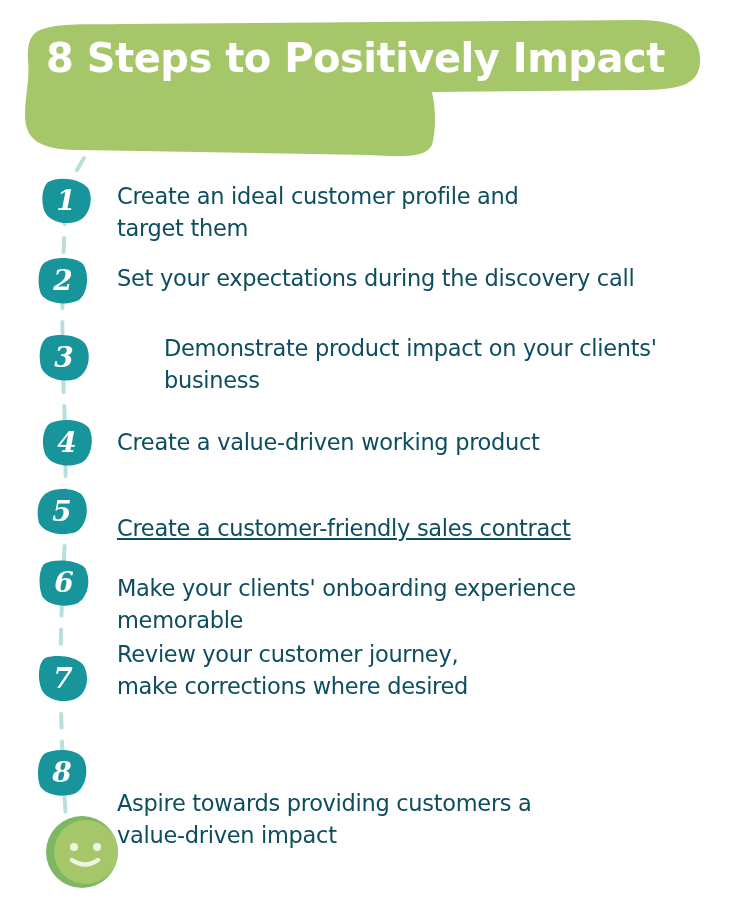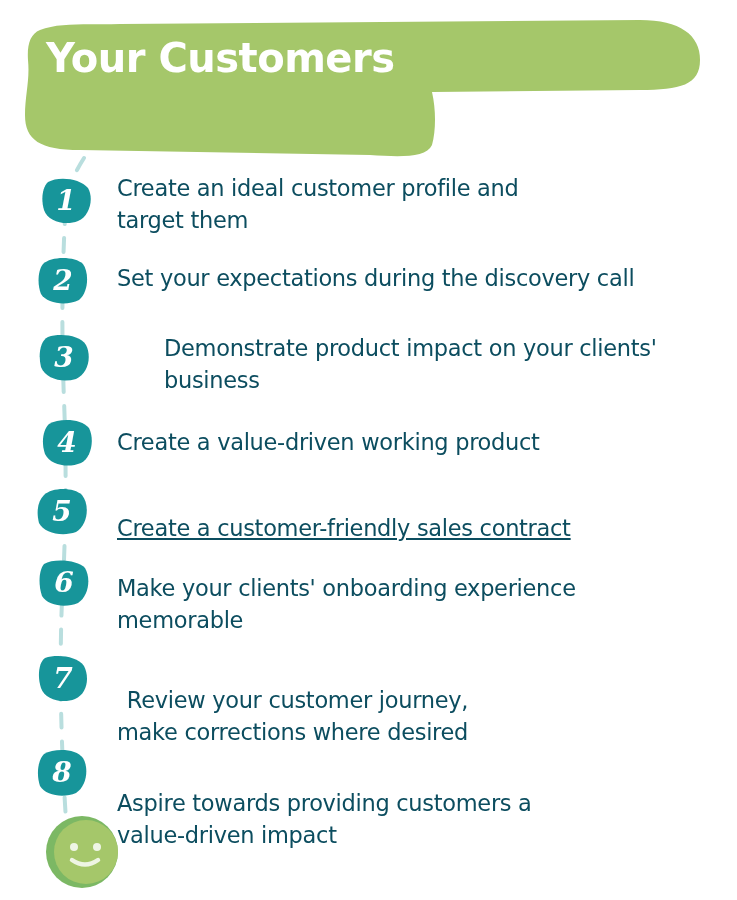--- a/index.html
+++ b/index.html
@@ -14,37 +14,37 @@
     .smiley { position: absolute; left: 45px; top: 815px; width: 74px; height: 74px; }
   </style>
 </head>
 <body>
 
 <div>
   <svg class="title-blob" viewBox="0 0 737 170" width="737" height="170">
     <path d="M40,30 C60,22 90,25 120,24 L640,20 C680,20 700,35 700,60 C700,85 680,90 640,90 L432,92 C436,110 436,130 432,145 C426,158 400,157 370,155 L80,150 C40,150 25,140 25,115 C25,95 30,80 28,60 C27,45 30,34 40,30 Z" fill="#a5c76a"></path>
   </svg>
   <div class="title-text">
-    <div>Your Customers</div>
+    <div>8 Steps to Positively Impact</div>
   </div>
 </div>
 
 <svg class="timeline" viewBox="0 0 140 900" width="140" height="900">
   <path d="M84,158 Q70,180 66,200 Q60,300 64,400 Q68,500 62,600 Q58,700 66,820" fill="none" stroke="#b9dede" stroke-width="4" stroke-dasharray="14,14" stroke-linecap="round"></path>
 </svg>
 
 <div>
   <div>
     <div class="step-num" style="left:40px; top:176px;">
       <svg width="52" height="48" viewBox="0 0 52 48">
           <path d="M8,6 C18,0 40,2 48,12 C54,22 50,40 38,45 C26,50 8,46 4,34 C1,24 2,12 8,6 Z" fill="#17959a"></path>
         </svg>
       <span>1</span>
     </div>
-    <div class="step-text" style="top:172px;">Create an ideal customer profile and
+    <div class="step-text" style="top:180px;">Create an ideal customer profile and
 target them</div>
   </div>
 
   <div>
     <div class="step-num" style="left:37px; top:256px;">
       <svg width="52" height="48" viewBox="0 0 52 48">
           <path d="M6,8 C14,0 38,0 46,8 C52,16 52,36 42,44 C30,50 10,48 4,38 C0,28 1,14 6,8 Z" fill="#17959a"></path>
         </svg>
       <span>2</span>
     </div>
@@ -93,21 +93,21 @@
 memorable</div>
   </div>
 
   <div>
     <div class="step-num" style="left:37px; top:654px;">
       <svg width="52" height="48" viewBox="0 0 52 48">
           <path d="M8,4 C20,0 40,2 47,12 C53,24 50,40 38,45 C26,50 8,46 4,34 C0,22 2,8 8,4 Z" fill="#17959a"></path>
         </svg>
       <span>7</span>
     </div>
-    <div class="step-text" style="top:684px;text-align:right;">Review your customer journey,
+    <div class="step-text" style="top:638px;">Review your customer journey,
 make corrections where desired</div>
   </div>
 
   <div>
     <div class="step-num" style="left:36px; top:748px;">
       <svg width="52" height="48" viewBox="0 0 52 48">
           <path d="M8,6 C18,0 40,0 47,10 C53,20 51,38 40,45 C28,50 10,48 4,38 C0,26 2,12 8,6 Z" fill="#17959a"></path>
         </svg>
       <span>8</span>
     </div>

